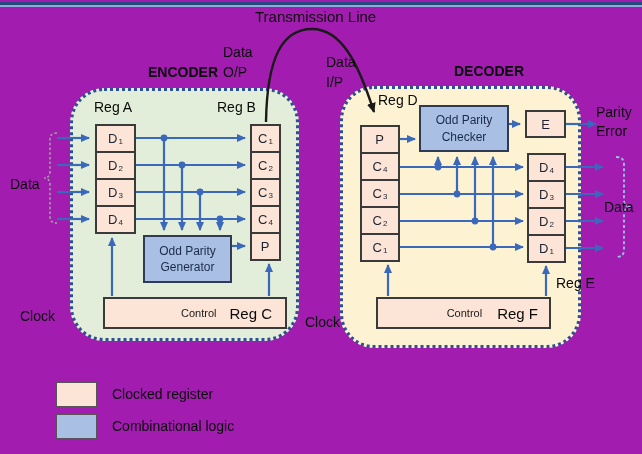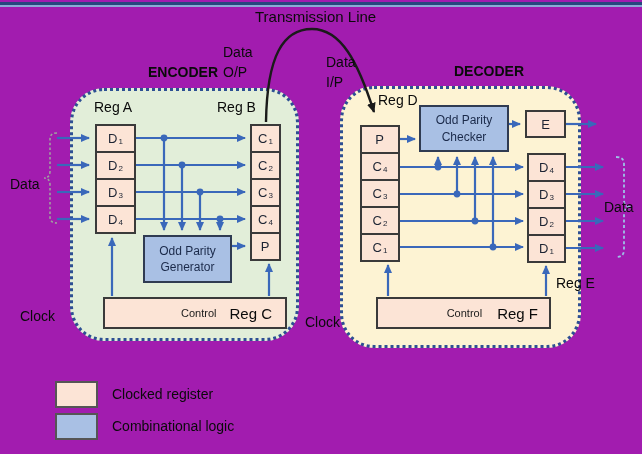--- a/index.html
+++ b/index.html
@@ -76,20 +76,24 @@
 
   <div class="lbl" style="left:94px;  top:99px;">Reg A</div>
   <div class="lbl" style="left:217px; top:99px;">Reg B</div>
   <div class="lbl" style="left:378px; top:92px;">Reg D</div>
   <div class="lbl" style="left:556px; top:275px;">Reg E</div>
 
   <div class="lbl" style="left:10px; top:176px;">Data</div>
   <div class="lbl" style="left:20px; top:308px;">Clock</div>
   <div class="lbl" style="left:305px; top:314px;">Clock</div>
 
+  <div class="lbl two" style="left:596px; top:103px; line-height:19px;">
+    <div>Parity</div>
+    <div>Error</div>
+  </div>
   <div class="lbl" style="left:604px; top:199px;">Data</div>
 
   <div class="regcol" style="left:95px; top:124px; width:41px;">
     <div class="cell">
         <span>D</span>
         <sub>1</sub>
       </div>
     <div class="cell">
         <span>D</span>
         <sub>2</sub>

